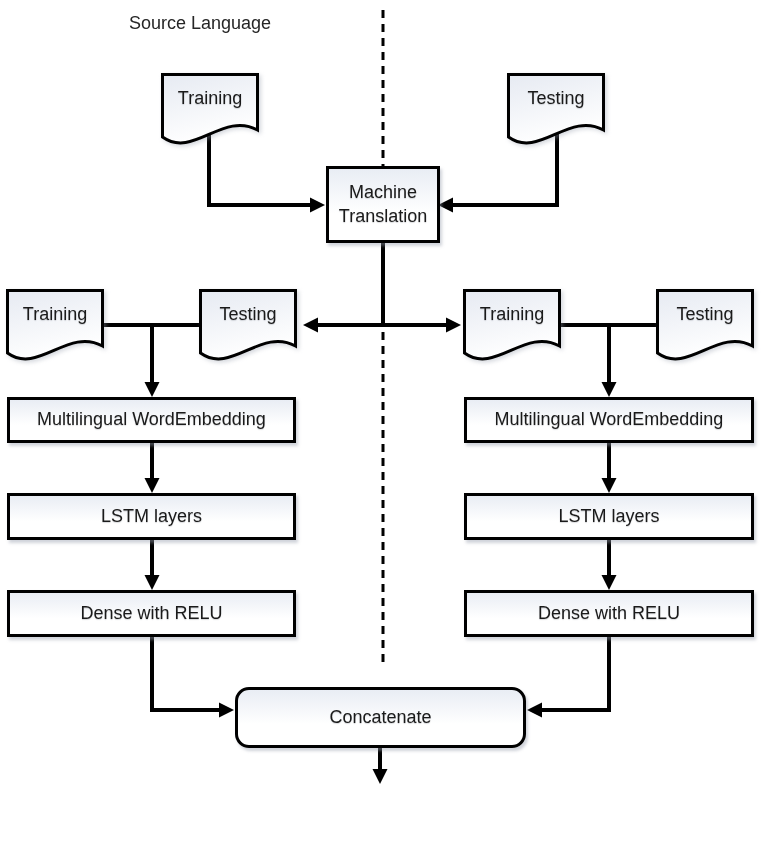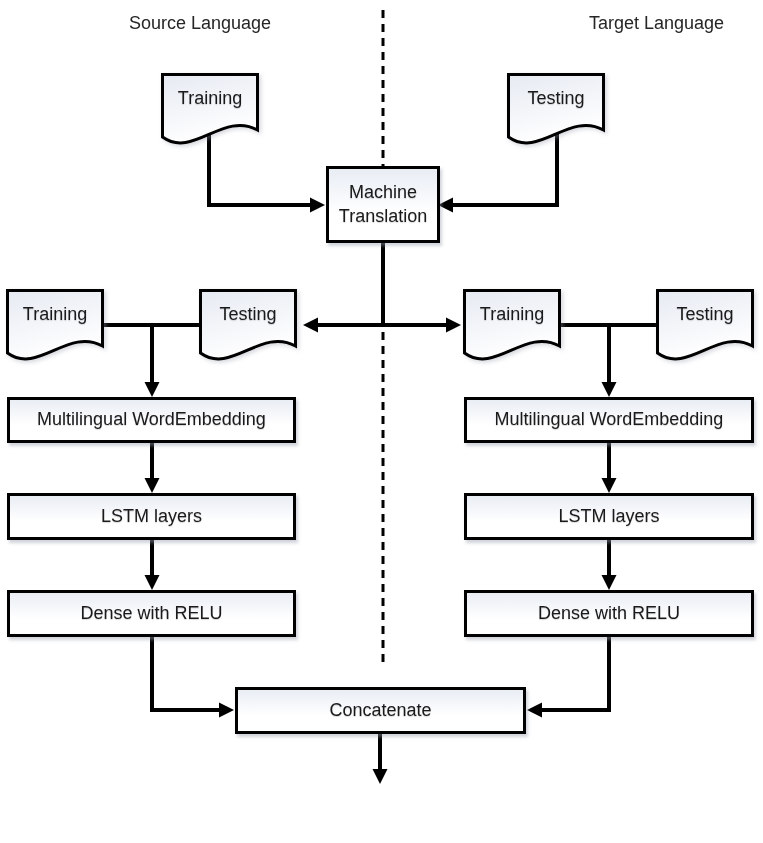--- a/index.html
+++ b/index.html
@@ -28,21 +28,20 @@
     position:absolute;left:0;right:0;top:15px;text-align:center;
     font-size:18px;color:#1a1a1a;text-shadow:0 1px 1px rgba(110,115,125,0.28);
   }
 </style>
 </head>
 <body>
 
 <div class="canvas">
 
   <div class="hdr" style="left:82px;top:13px;">Source Language</div>
-  <div class="hdr" style="left:542px;top:13px;">Target Language</div>
 
   <svg id="connectors" width="763" height="843">
 
     <path d="M383,10 V663" stroke="#000" stroke-width="3" fill="none" stroke-dasharray="8 6"></path>
     <g stroke="#000" stroke-width="4" fill="none" stroke-linecap="square">
       <path d="M209,134 V205 H311"></path>
       <path d="M557,134 V205 H452"></path>
       <path d="M383,243 V325"></path>
       <path d="M383,325 H317"></path>
       <path d="M383,325 H447"></path>
@@ -156,15 +155,15 @@
   </div>
 
   <div class="node" style="left:7px;top:397px;width:289px;height:46px;">Multilingual WordEmbedding</div>
   <div class="node" style="left:7px;top:493px;width:289px;height:47px;">LSTM layers</div>
   <div class="node" style="left:7px;top:590px;width:289px;height:47px;">Dense with RELU</div>
 
   <div class="node" style="left:464px;top:397px;width:290px;height:46px;">Multilingual WordEmbedding</div>
   <div class="node" style="left:464px;top:493px;width:290px;height:47px;">LSTM layers</div>
   <div class="node" style="left:464px;top:590px;width:290px;height:47px;">Dense with RELU</div>
 
-  <div class="node" style="left:235px;top:687px;width:291px;height:47px;">Concatenate</div>
+  <div class="node" style="left:235px;top:687px;width:291px;height:61px;border-radius:14px;">Concatenate</div>
 
 </div>
 
 </body></html>

